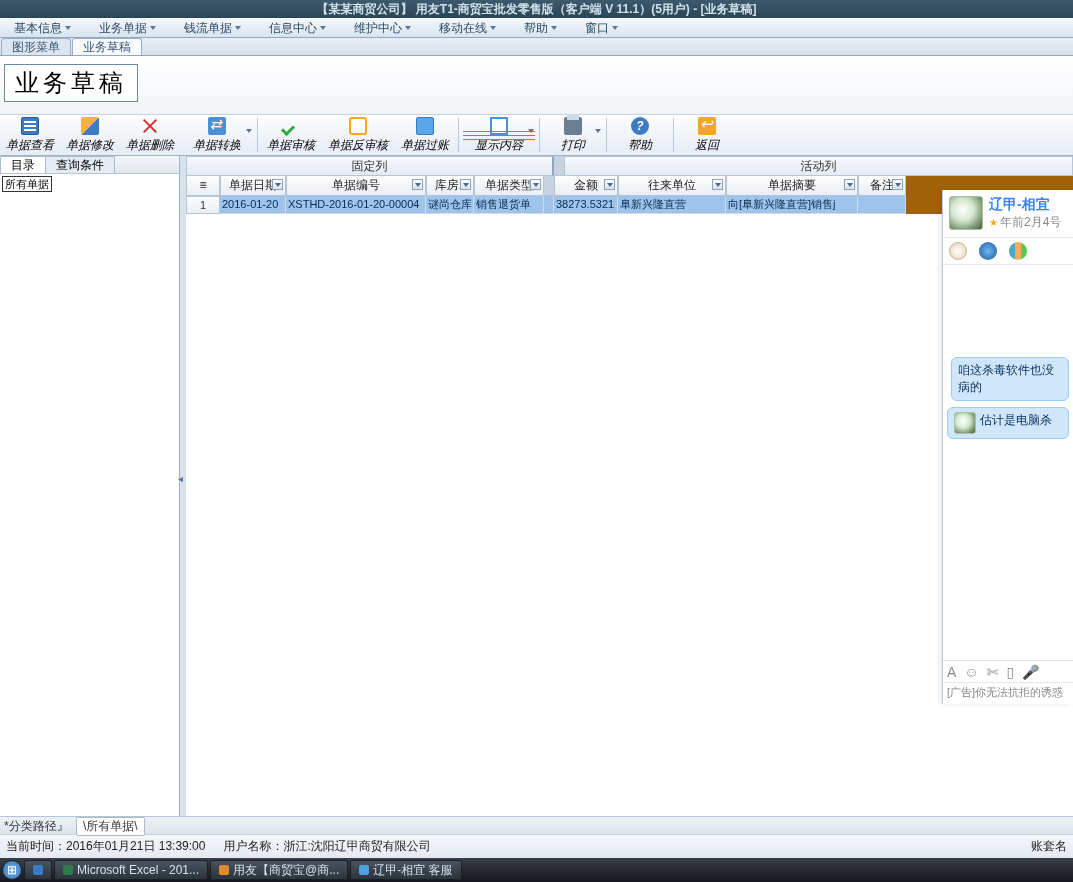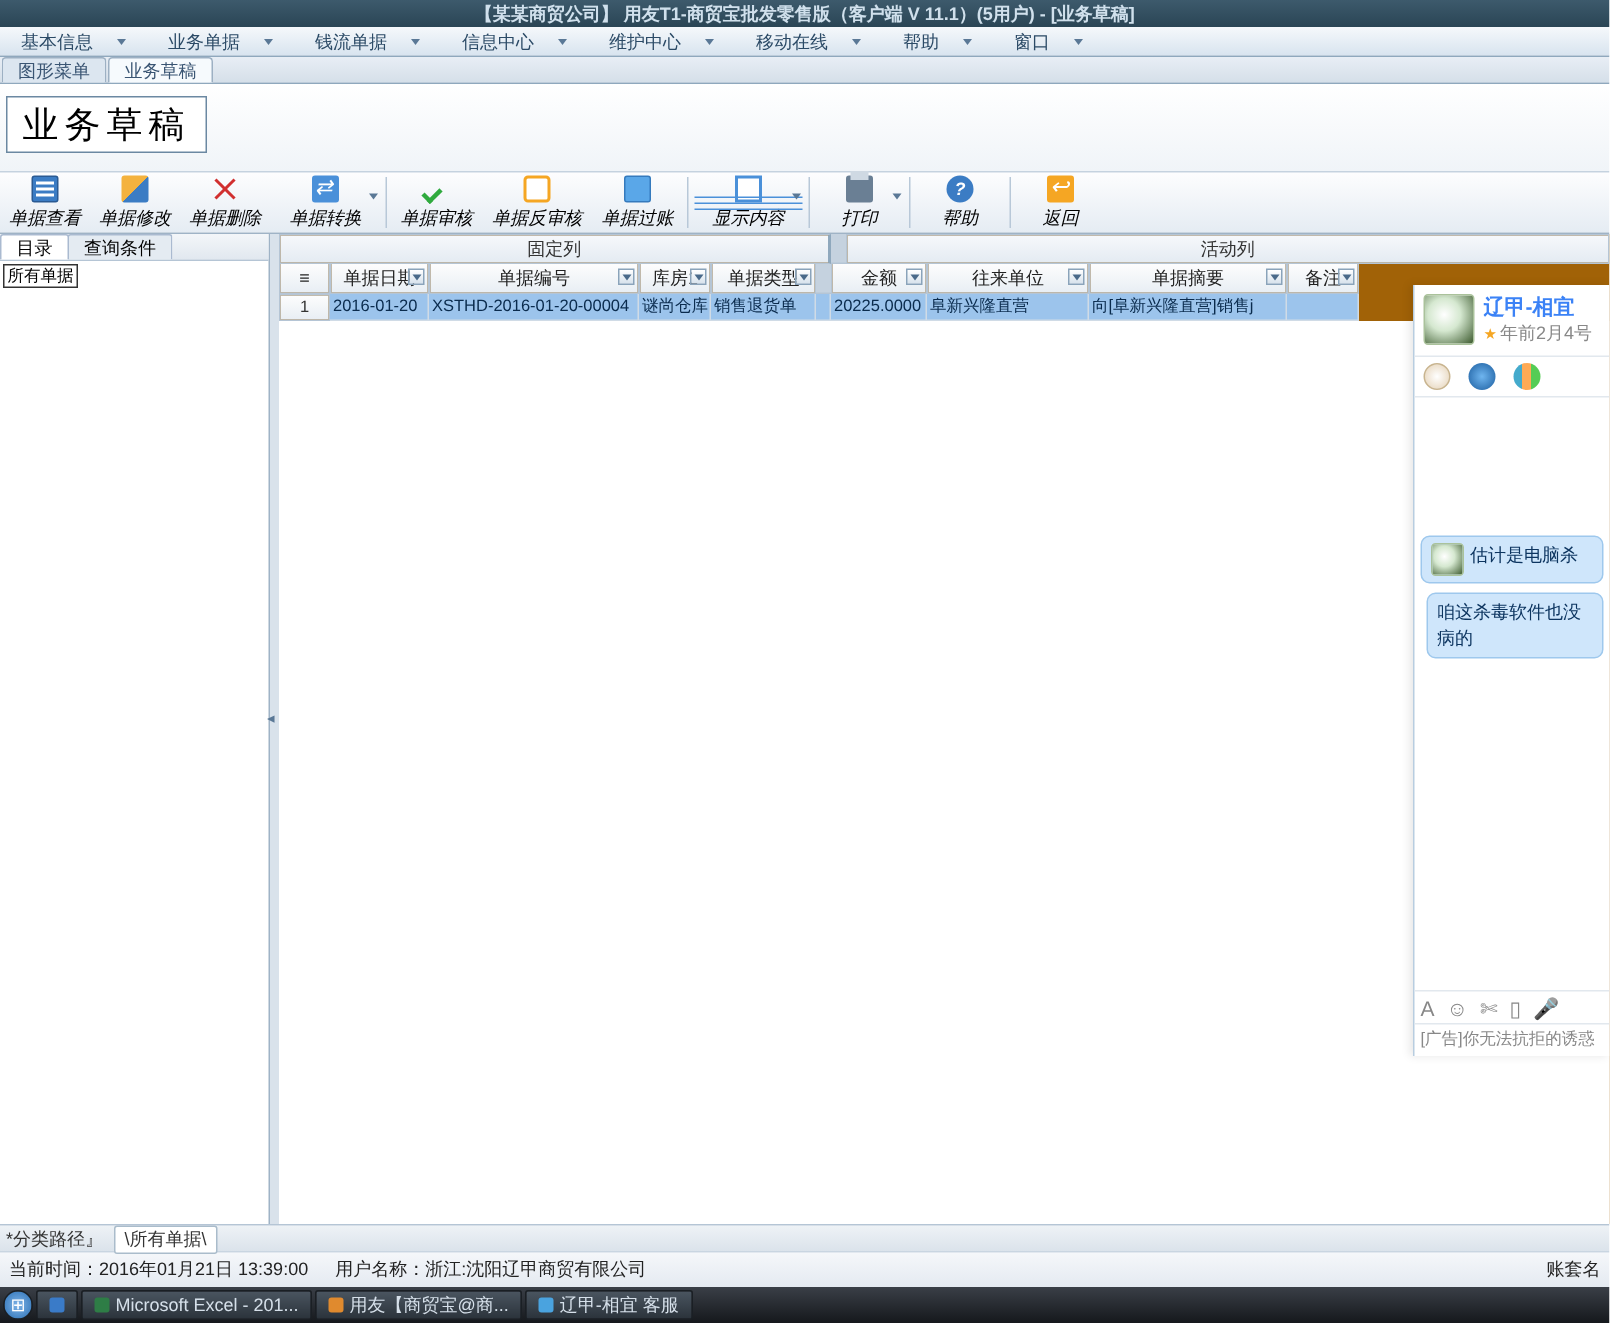--- a/index.html
+++ b/index.html
@@ -1,21 +1,21 @@
 <!DOCTYPE html>
 <html><head>
 <meta charset="utf-8">
 <style>
 * { margin: 0; padding: 0; box-sizing: border-box; font-family: "Microsoft YaHei", SimSun, sans-serif; font-size: 12px; }
 body { background: #fff; width: 1073px; height: 882px; overflow: hidden; position: relative; }
 
 .titlebar { background: linear-gradient(#3d5a6c, #2a4555); height: 18px; color: #d0e0ec; text-align: center; line-height: 18px; font-weight: bold; }
 
 .menubar { background: linear-gradient(#f5f8fb, #d8e4ef); height: 20px; display: flex; border-bottom: 1px solid #8fa8bd; }
-.menubar-item { padding: 0 14px; line-height: 20px; color: #2b4a66; cursor: pointer; display:flex; align-items:center; gap:16px; }
+.menubar-item { padding: 0 14px; line-height: 20px; color: #2b4a66; cursor: pointer; display:flex; align-items:center; gap:3px; }
 .chevron-down { width:0; height:0; border-left:3px solid transparent; border-right:3px solid transparent; border-top:4px solid #5a7896; display:inline-block; }
 
 .tabbar { background: linear-gradient(#e8eef5, #d5dfe9); height: 18px; display: flex; align-items: flex-end; border-bottom: 1px solid #8fa8bd; }
 .doctab { padding: 0 10px; line-height: 16px; color: #3a5573; border: 1px solid #9db0c3; border-bottom: none; margin-left: 1px; background: #dce6f0; border-radius: 3px 3px 0 0; cursor:pointer;}
 .doctab.active { background: #f6fafd; }
 
 .titleblock { height: 58px; background: linear-gradient(#fff, #f0f4f8); padding: 8px 4px; }
 .titleblock span { font-family: "KaiTi","STKaiti",serif; font-size: 24px; border: 1px solid #6b88a2; padding: 2px 10px; background: #fff; display:inline-block; letter-spacing:4px;}
 
 .toolbar { height: 42px; background: linear-gradient(#fdfdfe, #e5ecf3); border-top:1px solid #c5d2df; border-bottom:1px solid #9fb3c6; display:flex; align-items:center; }
@@ -239,21 +239,21 @@
       <div class="gcol w-summary"><span>单据摘要</span><span class="dd"></span></div>
       <div class="gcol w-note"><span>备注</span><span class="dd"></span></div>
     </div>
     <div class="grid-row selected">
       <div class="gcell rownum w-rownum">1</div>
       <div class="gcell w-date">2016-01-20</div>
       <div class="gcell w-num">XSTHD-2016-01-20-00004</div>
       <div class="gcell w-wh">谜尚仓库</div>
       <div class="gcell w-type">销售退货单</div>
       <div class="gcell" style="width:10px;"></div>
-      <div class="gcell w-amt">20225.0000</div>
+      <div class="gcell w-amt">38273.5321</div>
       <div class="gcell w-unit">阜新兴隆直营</div>
       <div class="gcell w-summary">向[阜新兴隆直营]销售j</div>
       <div class="gcell w-note"></div>
     </div>
     <div class="grid-empty"></div>
   </div>
 </div>
 
 <div class="bottompath">
   <span>*分类路径』</span>
@@ -299,25 +299,25 @@
         </div>
     </div>
   </div>
   <div class="chat-tools">
     <span class="ct-mic"></span>
     <span class="ct-cam"></span>
     <span class="ct-more"></span>
   </div>
   <div class="chat-body">
     <div style="height:80px;"></div>
+    <div class="bubble">咱这杀毒软件也没病的</div>
     <div class="bubble withava">
       <div class="avatar mini"></div>
       <span>估计是电脑杀</span>
     </div>
-    <div class="bubble">咱这杀毒软件也没病的</div>
   </div>
   <div class="chat-input-tools">
     <span>A</span>
     <span>☺</span>
     <span>✄</span>
     <span>▯</span>
     <span>🎤</span>
   </div>
   <div class="chat-ad">[广告]你无法抗拒的诱惑</div>
 </div>

